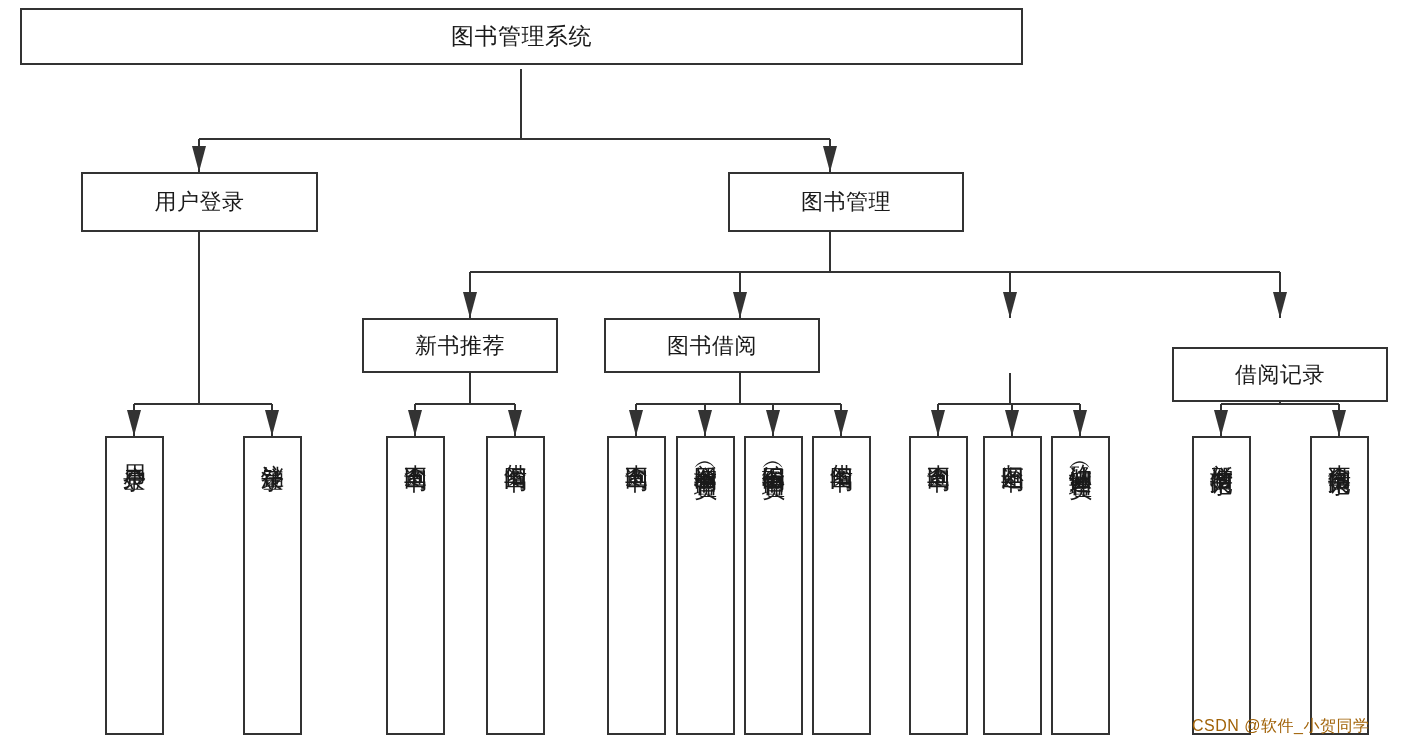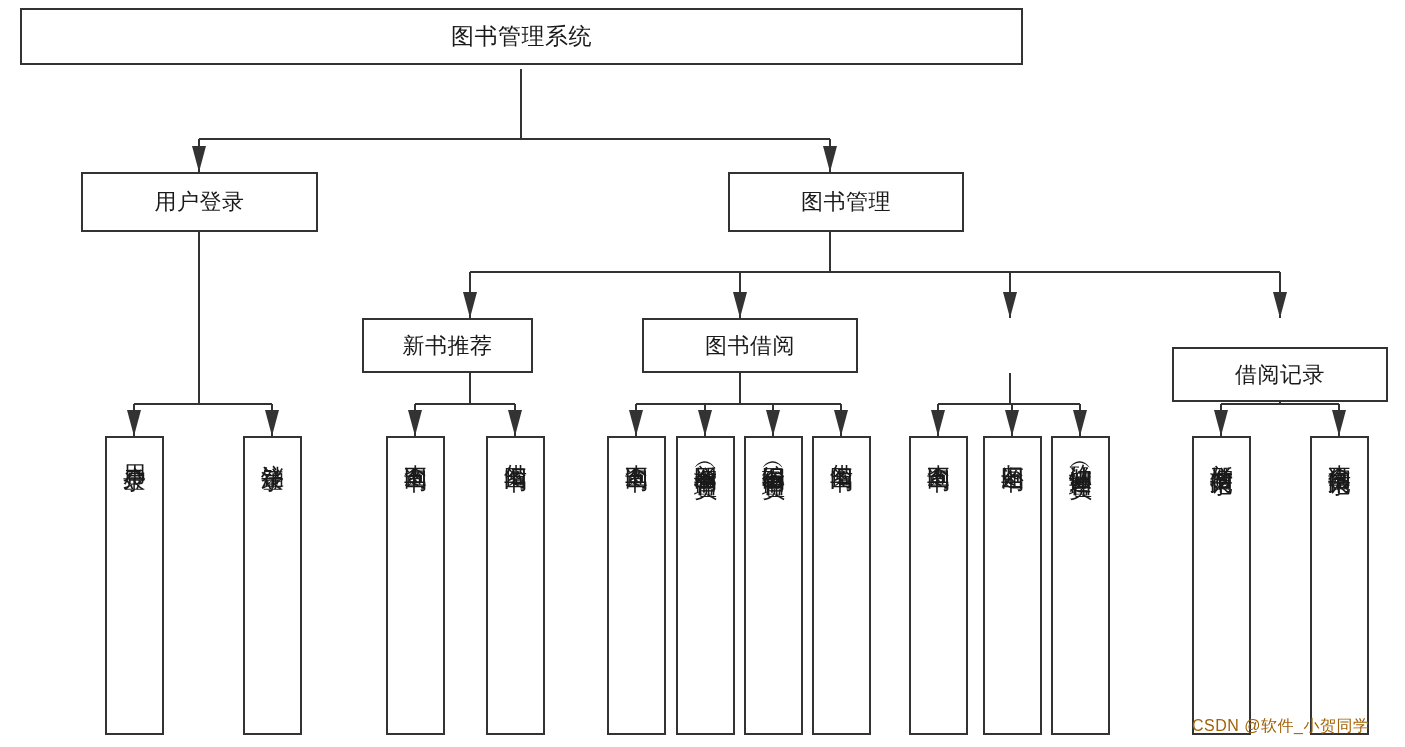--- a/index.html
+++ b/index.html
@@ -130,24 +130,24 @@
     <span class="label">图书管理系统</span>
   </div>
 
   <div class="node horizontal" style="left: 81px; top: 172px; width: 237px; height: 60px;">
     <span class="label">用户登录</span>
   </div>
   <div class="node horizontal" style="left: 728px; top: 172px; width: 236px; height: 60px;">
     <span class="label">图书管理</span>
   </div>
 
-  <div class="node horizontal" style="left: 362px; top: 318px; width: 171px; height: 55px;">
+  <div class="node horizontal" style="left: 362px; top: 318px; width: 196px; height: 55px;">
     <span class="label">新书推荐</span>
   </div>
-  <div class="node horizontal" style="left: 642px; top: 318px; width: 216px; height: 55px;">
+  <div class="node horizontal" style="left: 604px; top: 318px; width: 216px; height: 55px;">
     <span class="label">图书借阅</span>
   </div>
   <div class="node horizontal" style="left: 1172px; top: 318px; width: 216px; height: 55px; margin-top: 29px;">
     <span class="label">借阅记录</span>
   </div>
 
   <div class="node vertical" style="left: 105px; top: 436px; width: 59px; height: 299px;">
     <span class="label">用户登录</span>
   </div>
   <div class="node vertical" style="left: 243px; top: 436px; width: 59px; height: 299px;">

